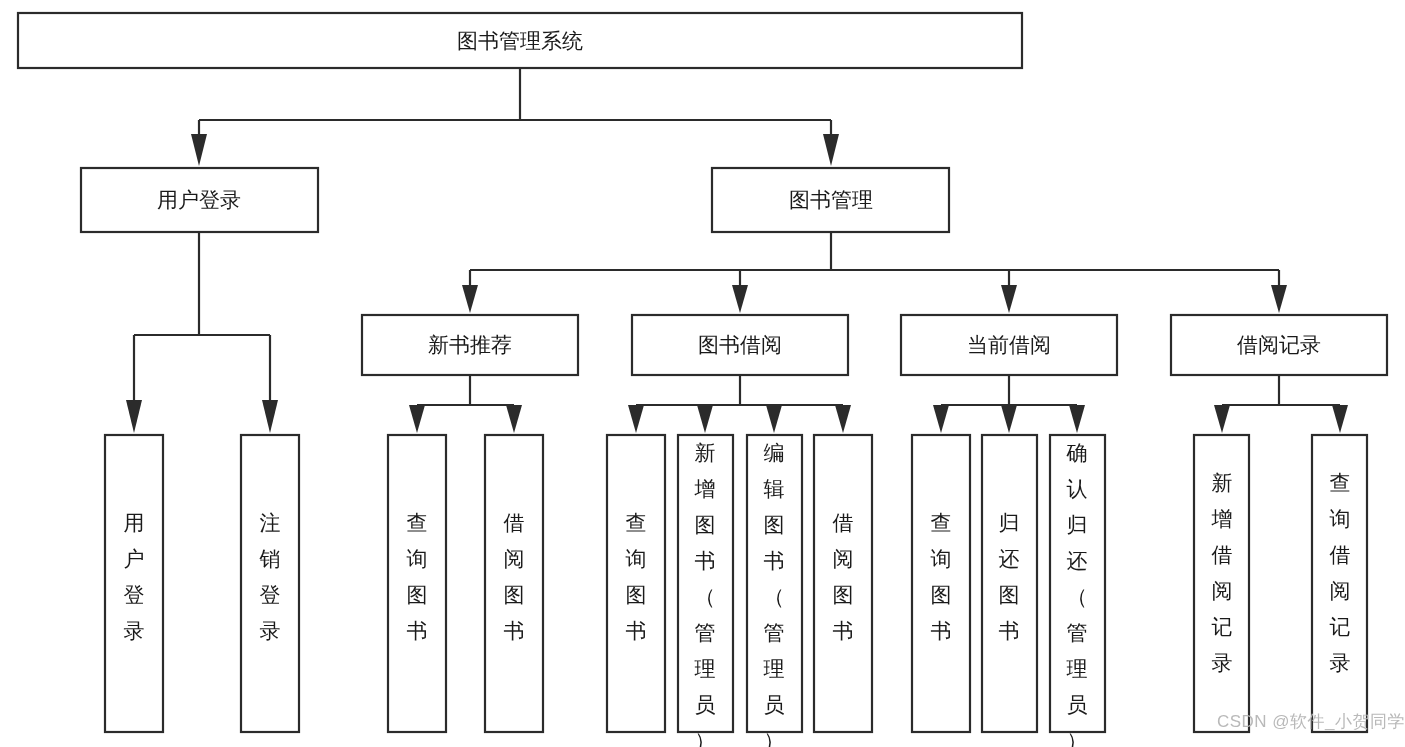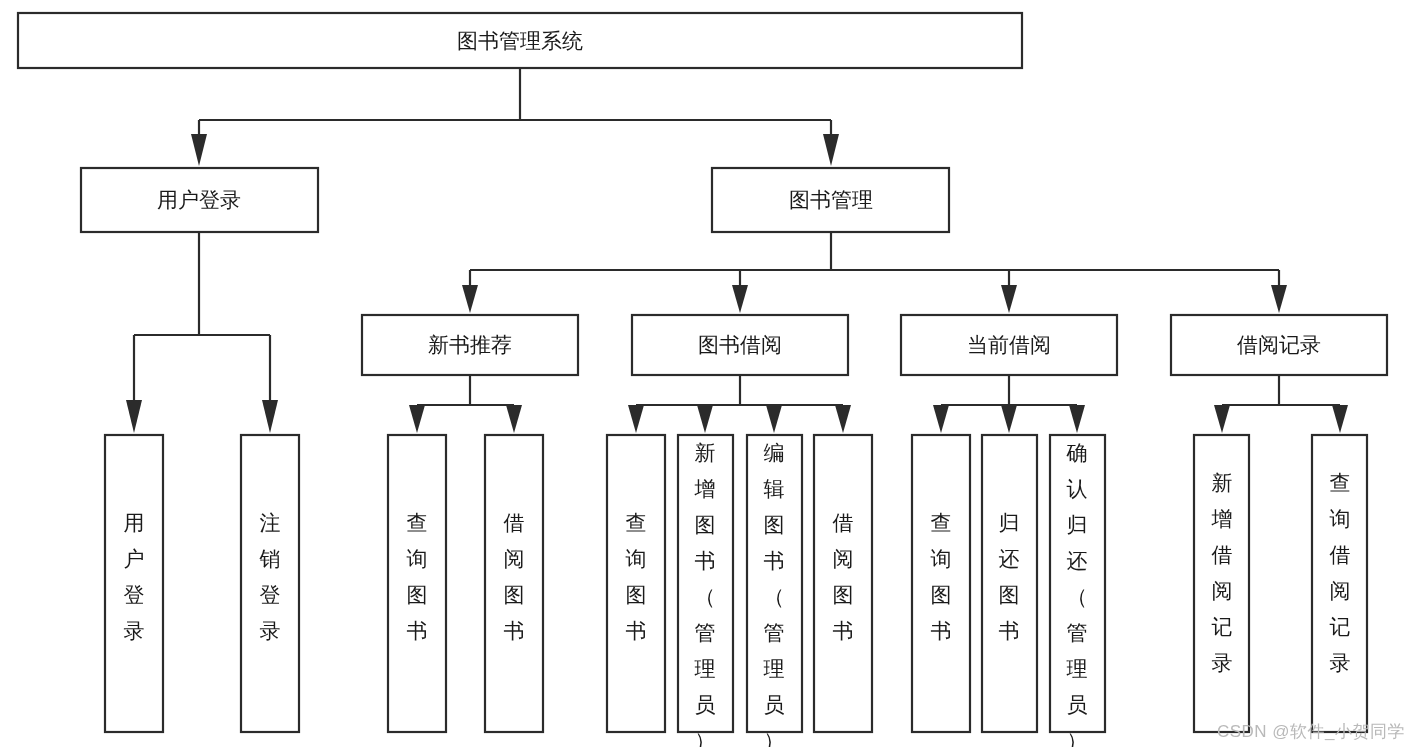--- a/index.html
+++ b/index.html
@@ -52,21 +52,21 @@
   }
   .node-label-v {
     font-family: "Liberation Sans", "DejaVu Sans", sans-serif;
     font-size: 21px;
     fill: #1a1a1a;
     text-anchor: middle;
   }
   .watermark-text {
     position: absolute;
     right: 8px;
-    bottom: 4px;
+    bottom: 14px;
     font-family: "Liberation Sans", "DejaVu Sans", sans-serif;
     font-size: 17px;
     color: #b9b9b9;
     white-space: nowrap;
     letter-spacing: 0.5px;
     user-select: none;
   }
 </style>
 </head>
 <body>

